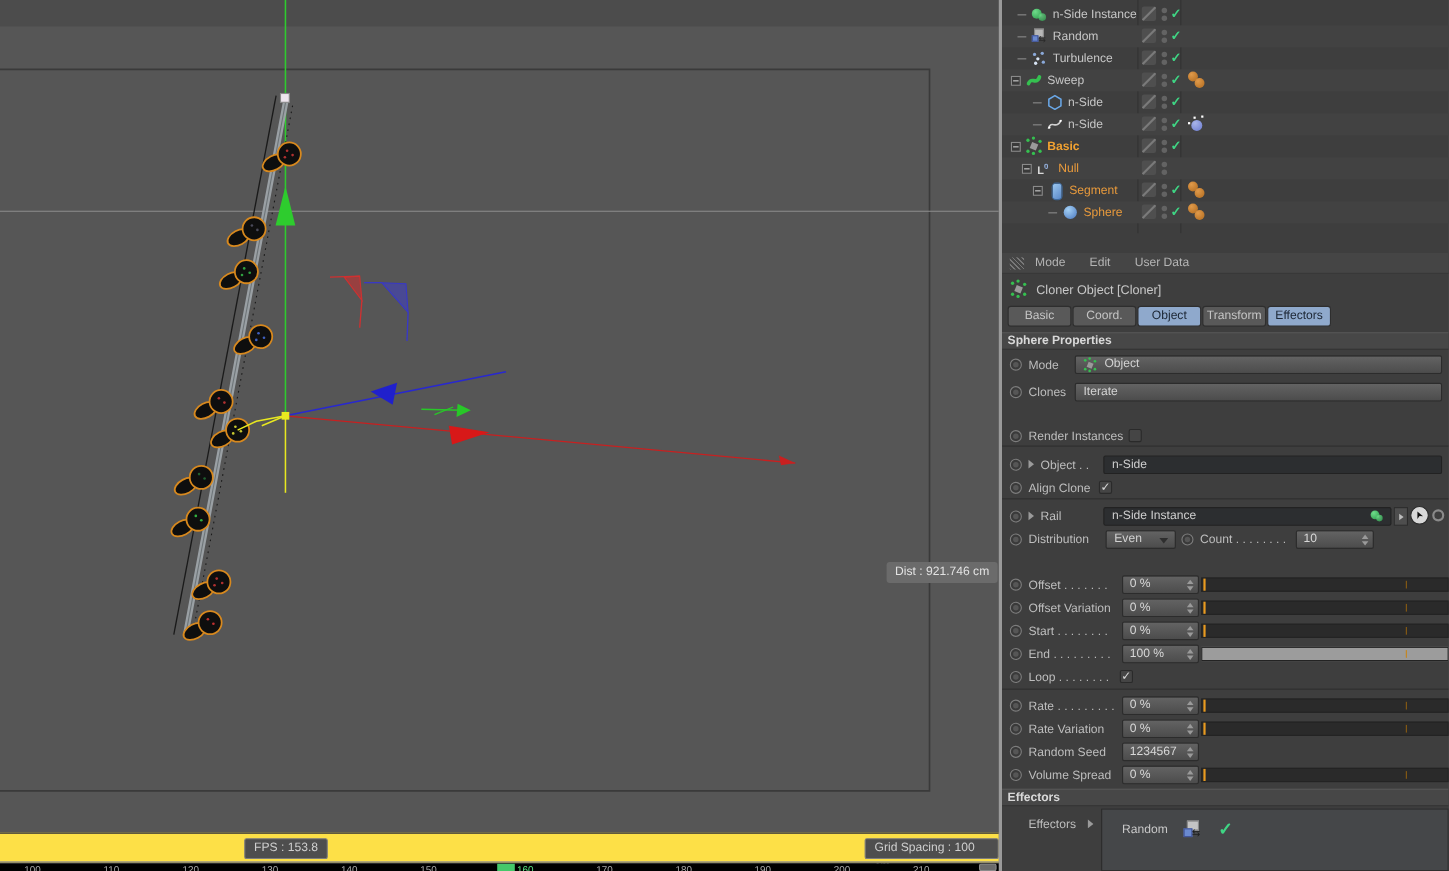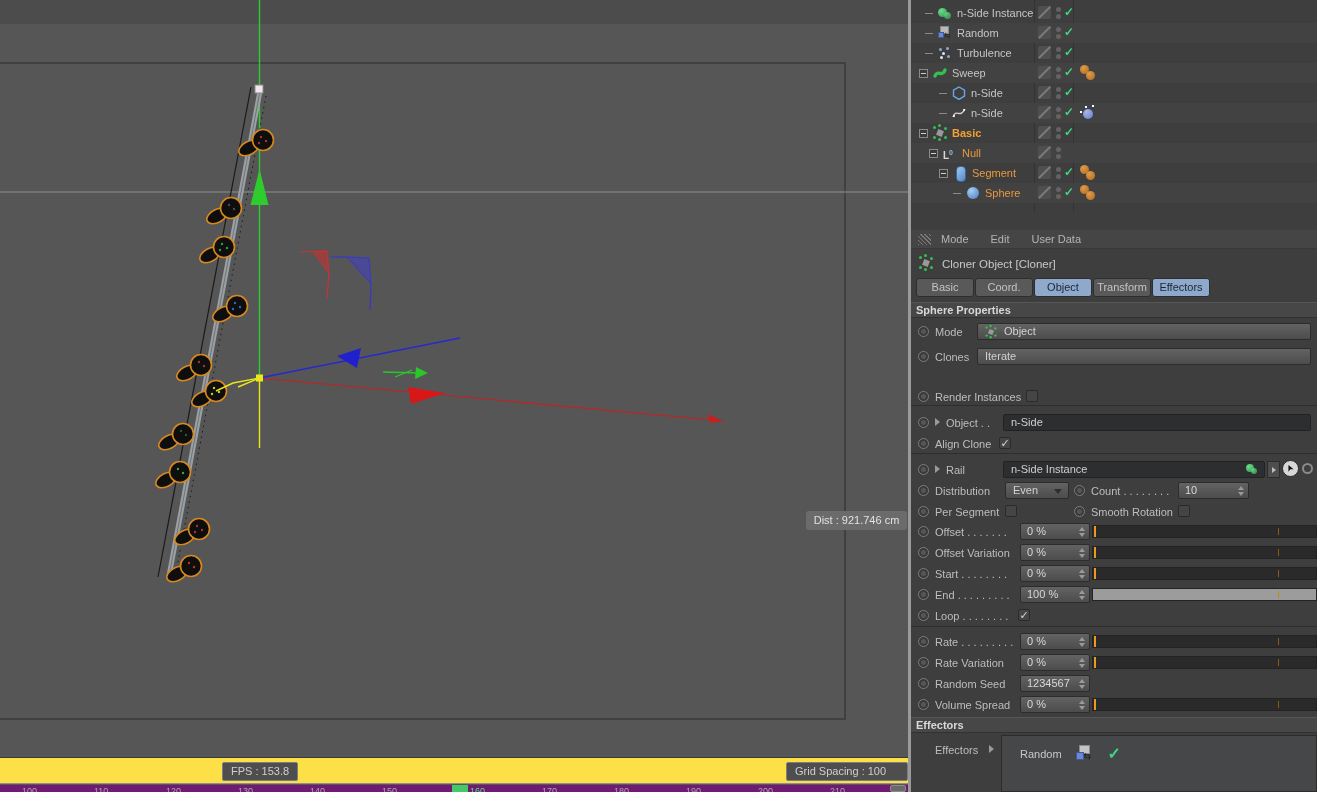--- a/index.html
+++ b/index.html
@@ -14,21 +14,21 @@
   .dist-tip { position:absolute; left:806px; top:511px; width:101px; height:19px;
     background:#6b6b6b; border-radius:3px; color:#e2e2e2; font-size:11px;
     line-height:19px; text-align:center; }
   .vp-statusbar { position:absolute; left:0; top:757px; width:908px; height:27px;
     background:#fde047; border-top:1px solid #3a3a3a; border-bottom:1px solid #8f8f8f; }
   .chip { position:absolute; top:4px; height:19px; background:#4e4e4e; border:1px solid #7d7d7d;
     border-radius:2px; color:#cfcfcf; font-size:11px; line-height:17px; padding:0 8px; }
   .chip.fps { left:222px; }
   .chip.grid { left:786px; }
   .vp-timeline { position:absolute; left:0; top:785px; width:908px; height:7px;
-    background:#701a75; overflow:hidden;text-decoration:underline; }
+    background:#000000; overflow:hidden;text-decoration:underline; }
   .tl-tick { position:absolute; top:1px; font-size:9px; color:#a8a8a8; line-height:10px; }
   .tl-tick.current { color:#57e07f; }
   .tl-marker { position:absolute; left:452px; top:0; width:16px; height:7px; background:#45c86a; }
   .tl-scrollnub { position:absolute; right:2px; top:0; width:16px; height:7px;
     background:#6a6a6a; border:1px solid #8a8a8a; border-radius:2px; }
 
   
   .panel-divider { position:absolute; left:908px; top:0; width:3px; height:792px; background:#9a9a9a; }
 
   
@@ -649,28 +649,20 @@
         <div class="dd" style="left:94px; width:64px">
           <span>Even</span><span class="caret"></span>
         </div>
         <span class="radio" style="left:163px"></span>
         <span class="alabel" style="left:180px">Count . . . . . . . .</span>
         <div class="spin" style="left:267px; width:71px">
           <span>10</span><span class="arrows"></span>
         </div>
       </div>
 
-      <div class="arow" style="top:272px">
-        <span class="radio"></span>
-        <span class="alabel" style="left:24px">Per Segment</span>
-        <span class="cbox" style="left:94px"></span>
-        <span class="radio" style="left:163px"></span>
-        <span class="alabel" style="left:180px">Smooth Rotation</span>
-        <span class="cbox" style="left:267px"></span>
-      </div>
 
       <div class="arow" style="top:292px">
         <span class="radio"></span>
         <span class="alabel" style="left:24px">Offset . . . . . . .</span>
         <div class="spin" style="left:109px; width:70px">
           <span>0 %</span><span class="arrows"></span>
         </div>
         <div class="slider" style="left:181px; width:225px">
             <span class="val"></span>
             <span class="ghost"></span>

